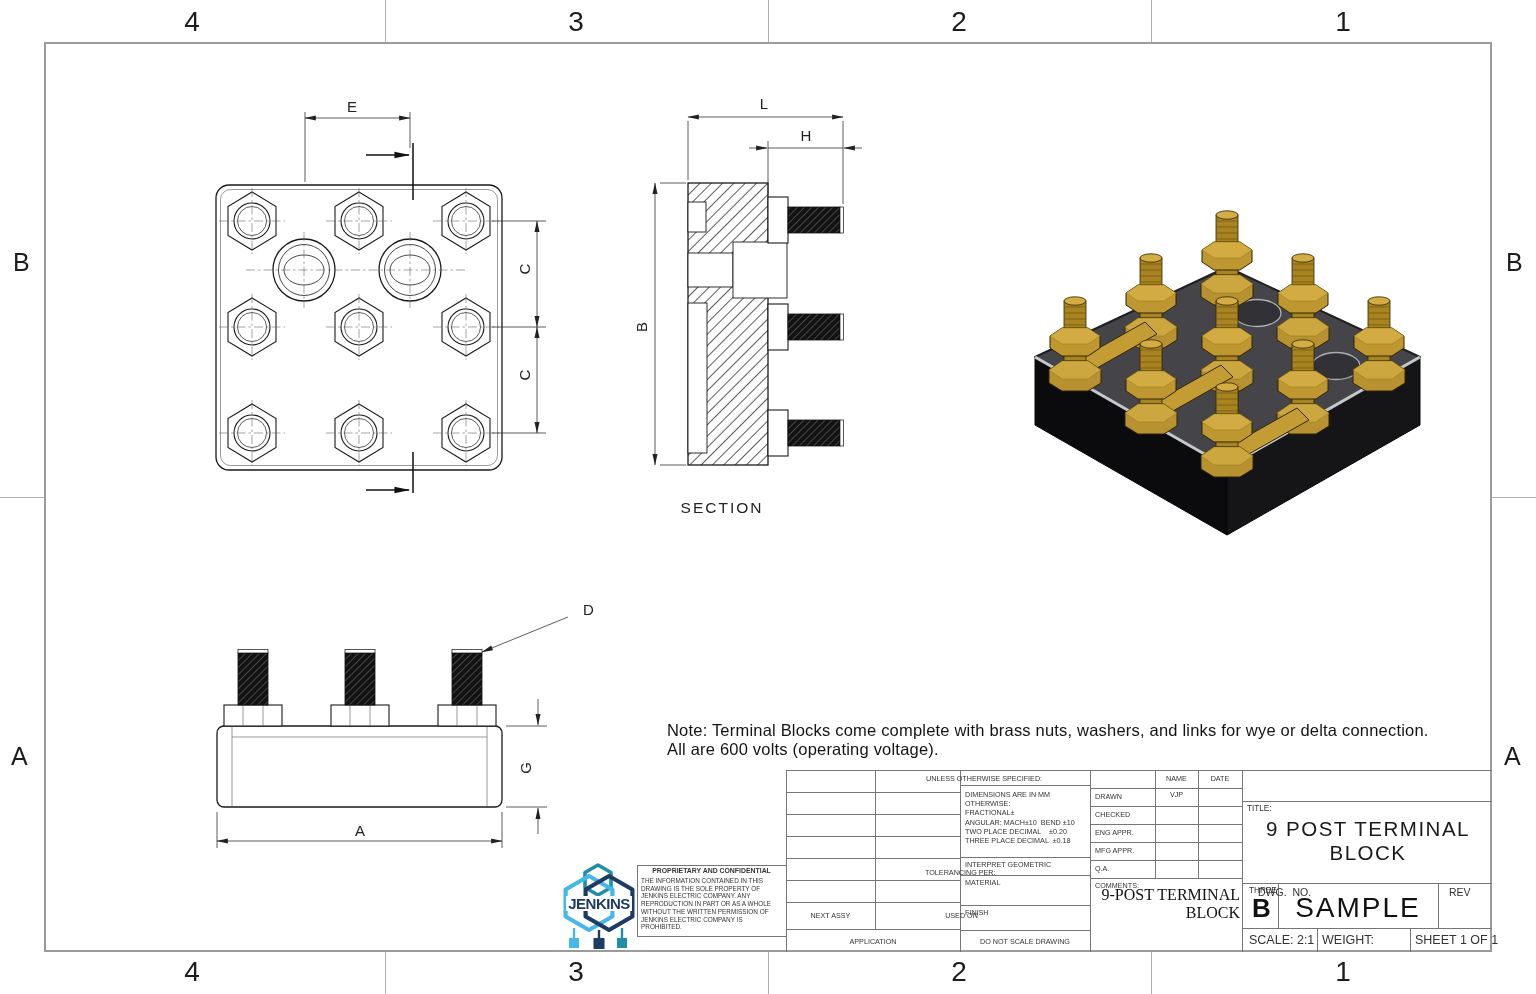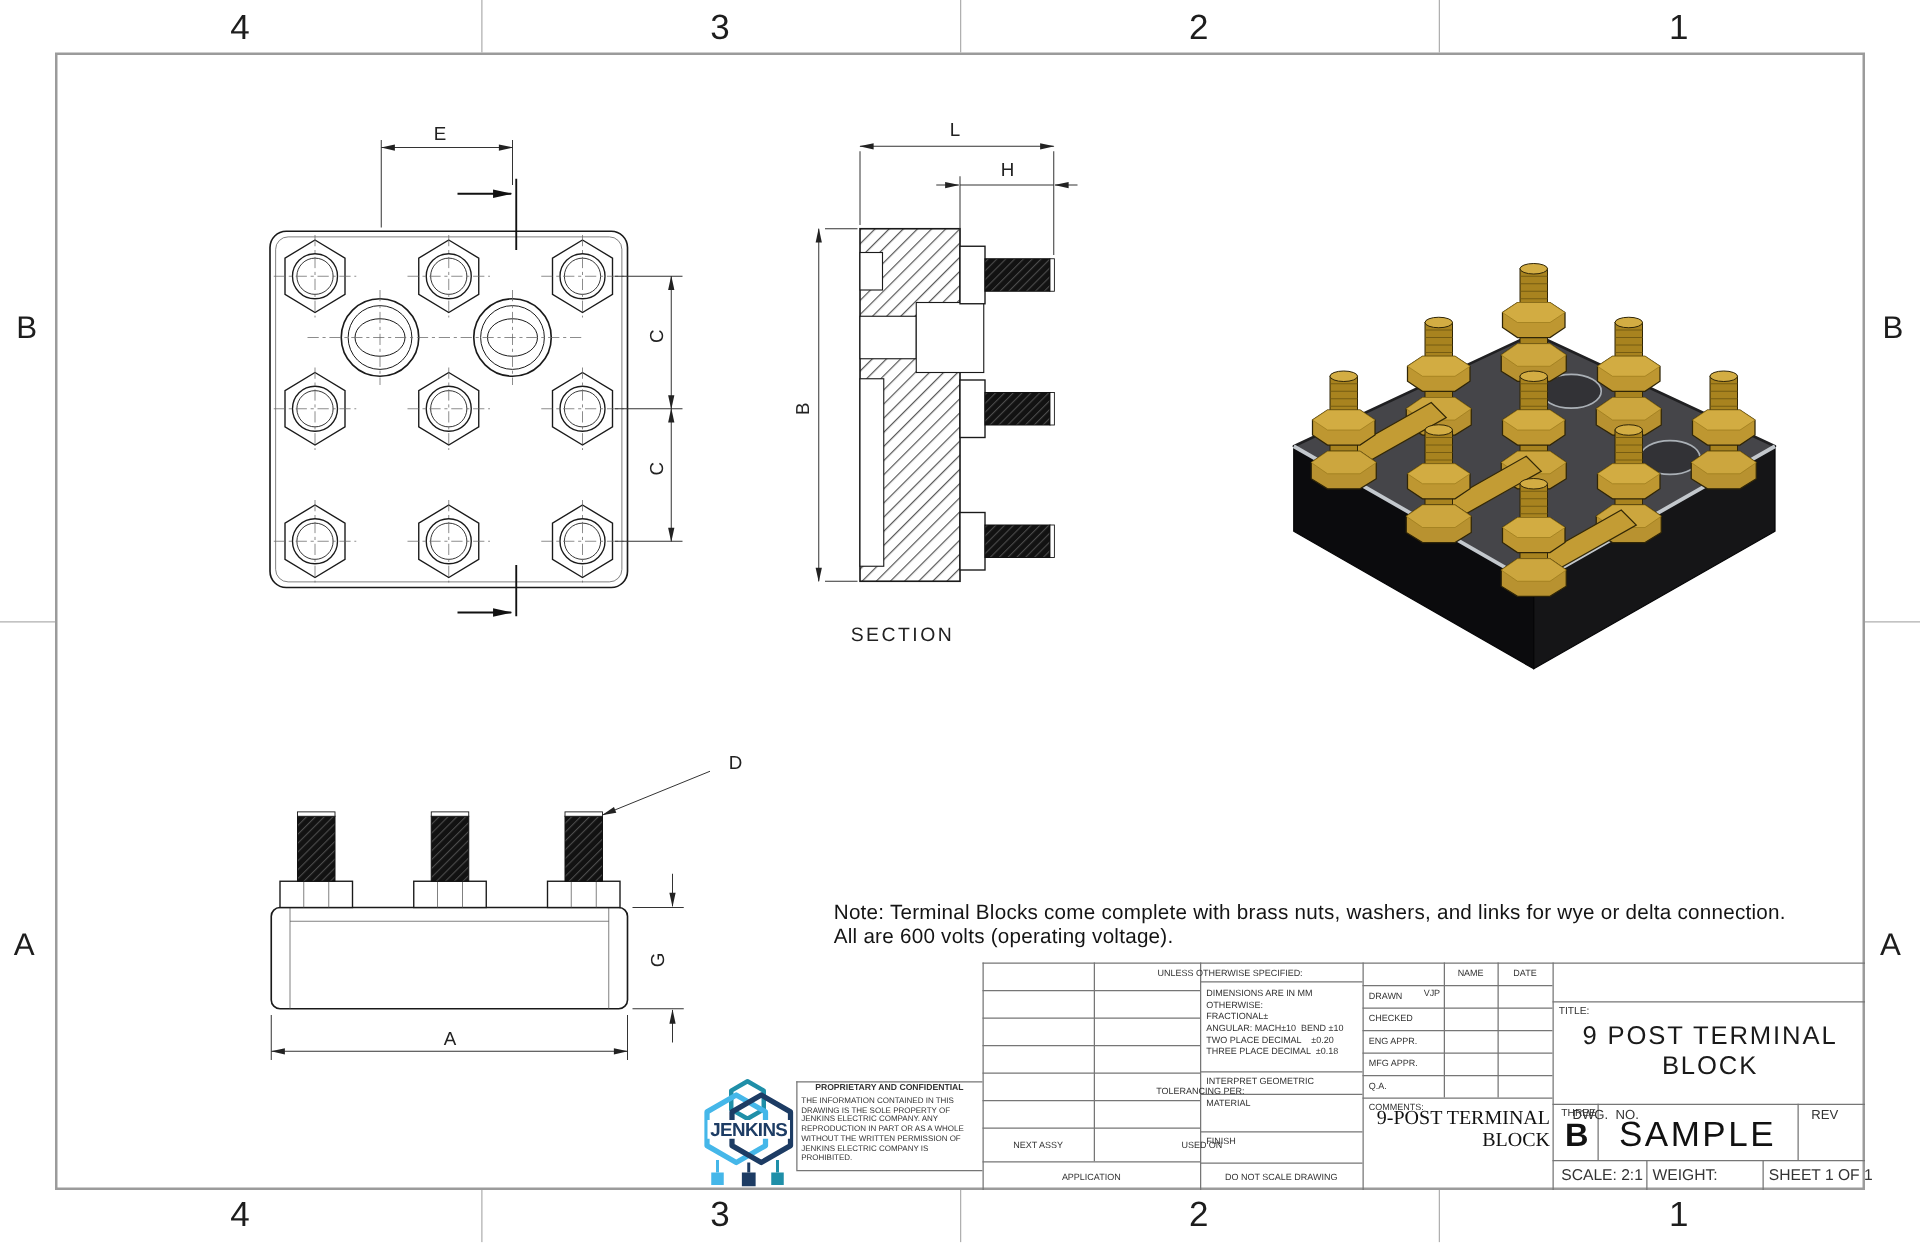--- a/index.html
+++ b/index.html
@@ -356,21 +356,21 @@
     <div class="t t7" style="left:965px;top:836px">THREE PLACE DECIMAL  ±0.18</div>
     <div class="t t7" style="left:965px;top:860px">INTERPRET GEOMETRIC</div>
     <div class="t t7" style="left:925px;top:868px">TOLERANCING PER:</div>
     <div class="t t7" style="left:965px;top:878px">MATERIAL</div>
     <div class="t t7" style="left:965px;top:908px">FINISH</div>
     <div class="t t7 ctr" style="left:960px;top:937px;width:130px">DO NOT SCALE DRAWING</div>
 
     <div class="t t7 ctr" style="left:1155px;top:774px;width:43px">NAME</div>
     <div class="t t7 ctr" style="left:1198px;top:774px;width:44px">DATE</div>
     <div class="t t7" style="left:1095px;top:792px">DRAWN</div>
-    <div class="t t7 ctr" style="left:1124px;top:790px;width:43px">VJP</div>
+    <div class="t t7 ctr" style="left:1155px;top:790px;width:43px">VJP</div>
     <div class="t t7" style="left:1095px;top:810px">CHECKED</div>
     <div class="t t7" style="left:1095px;top:828px">ENG APPR.</div>
     <div class="t t7" style="left:1095px;top:846px">MFG APPR.</div>
     <div class="t t7" style="left:1095px;top:864px">Q.A.</div>
 
     <div class="t t7" style="left:1095px;top:881px">COMMENTS:</div>
     <div class="comments-big serif">
       <div>9-POST TERMINAL</div>
       <div>BLOCK</div>
     </div>

